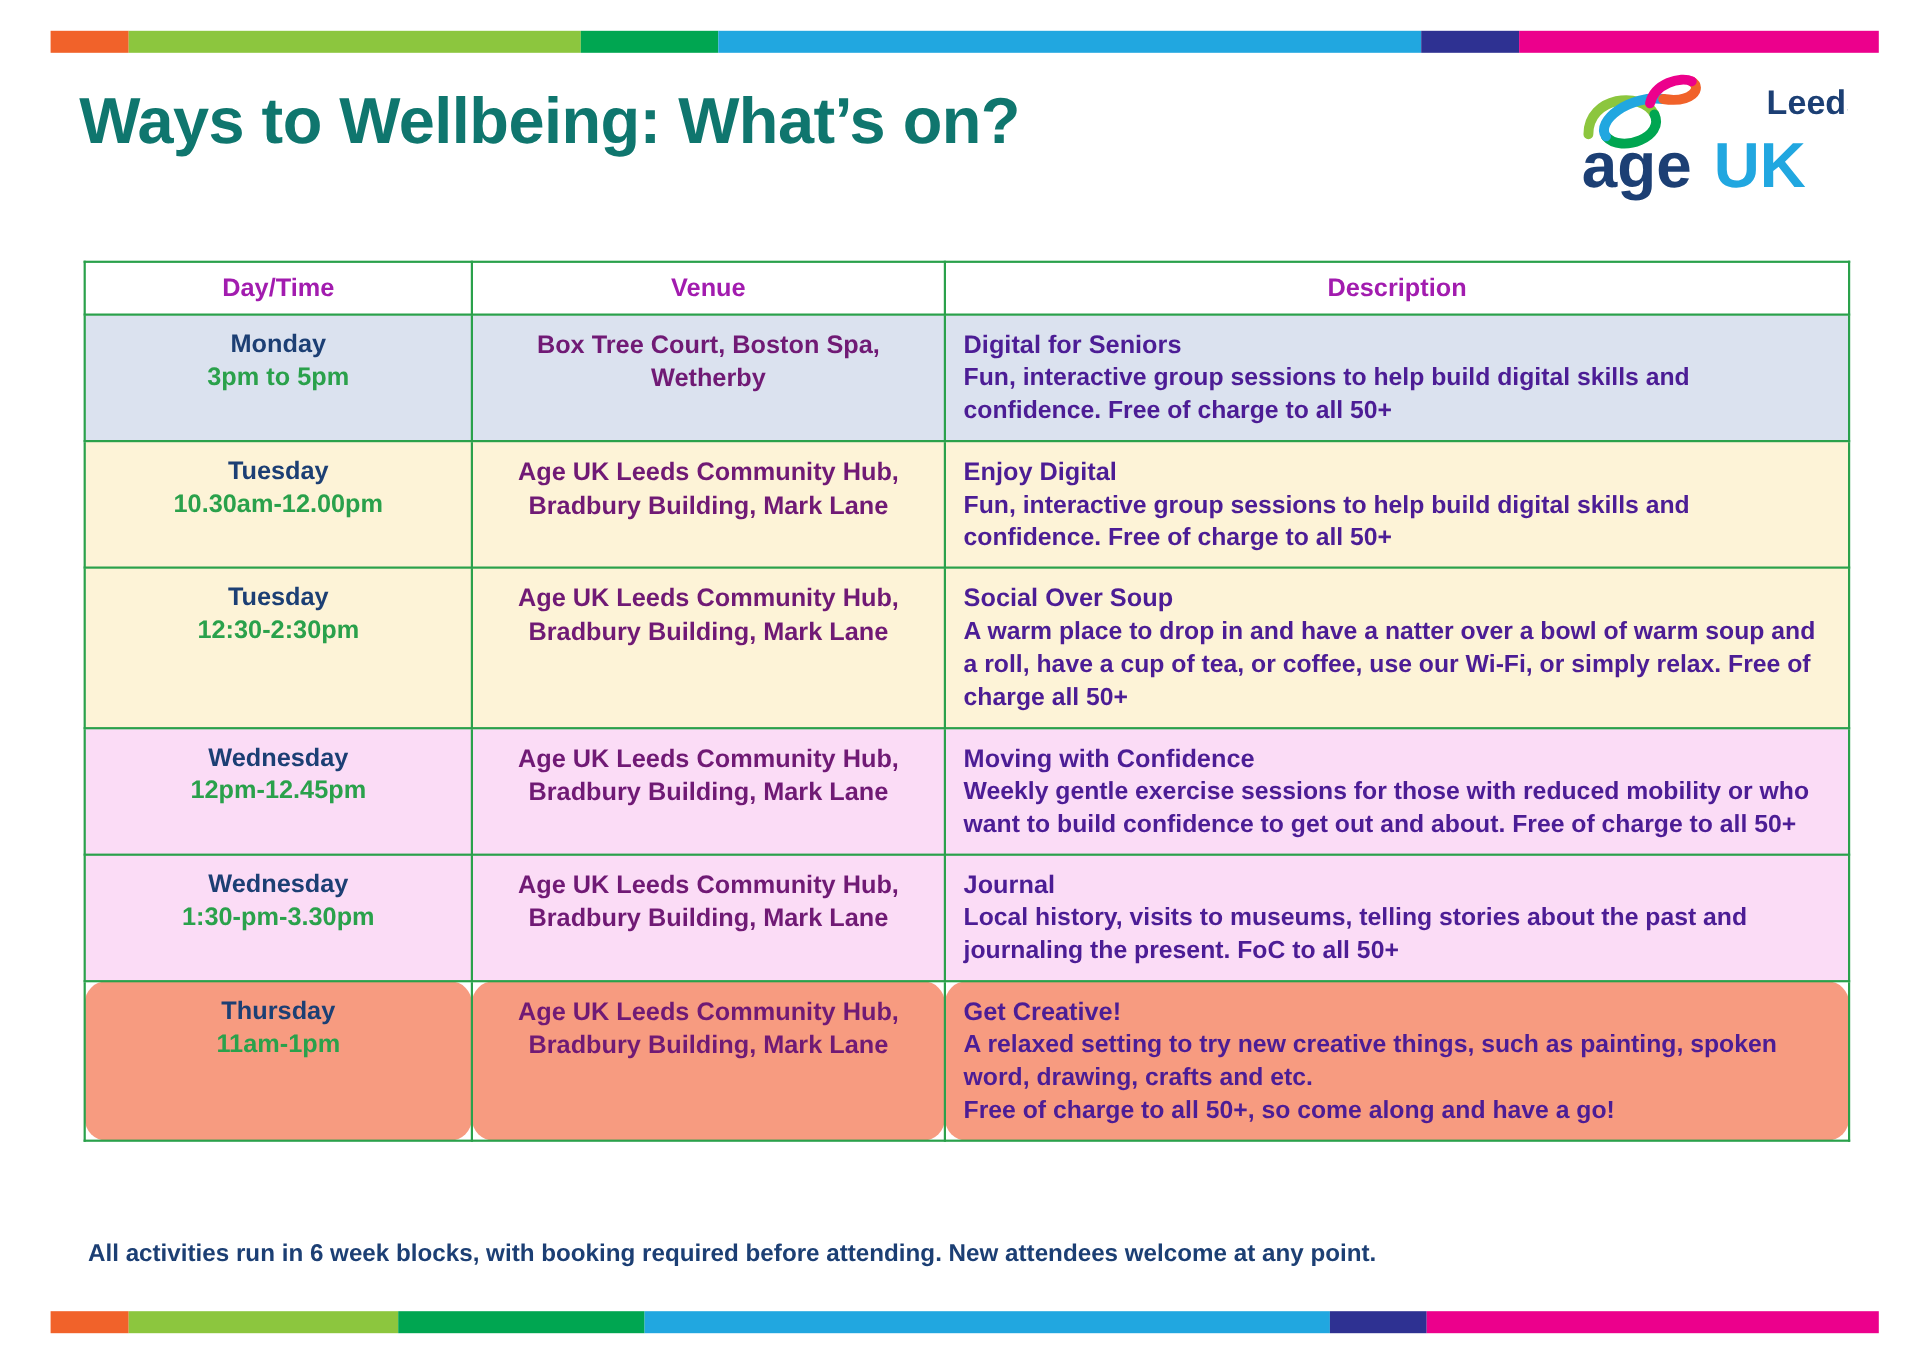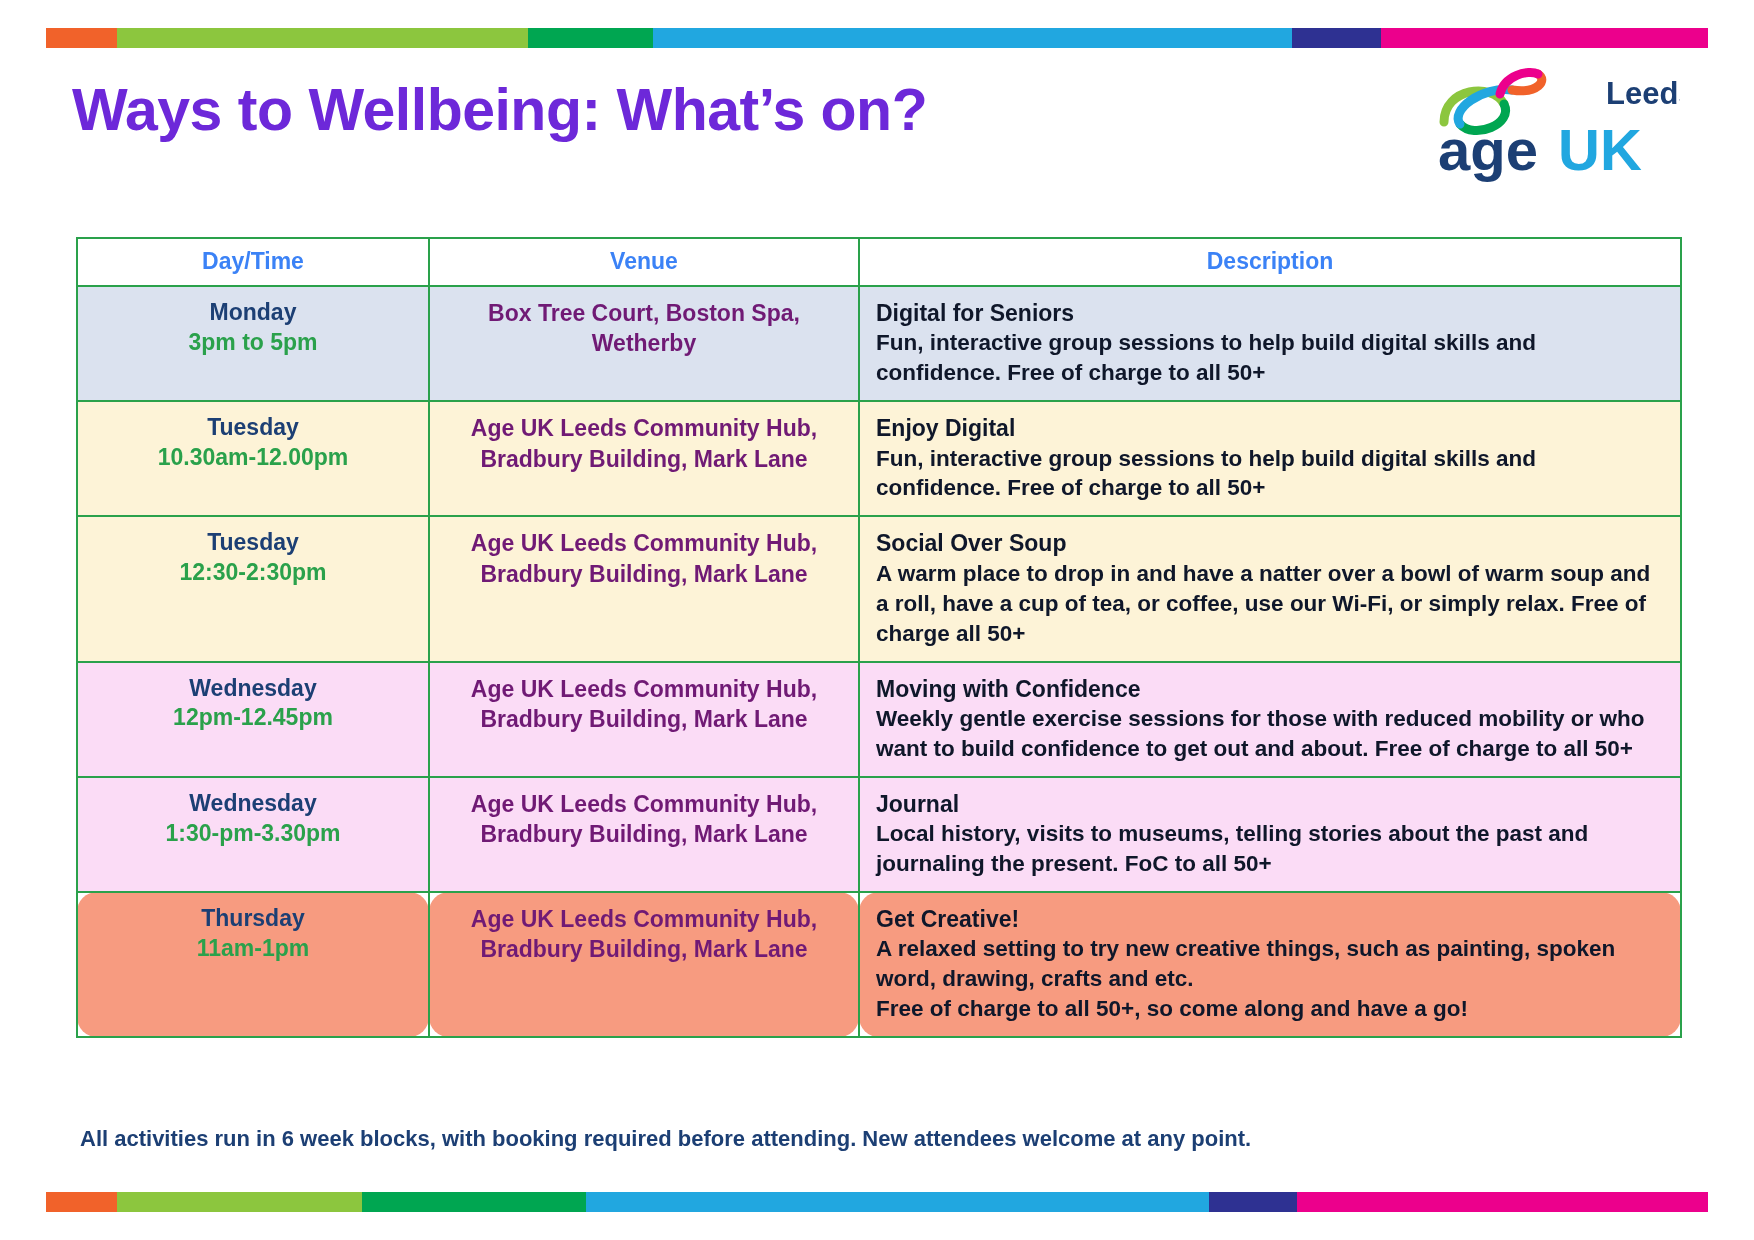--- a/index.html
+++ b/index.html
@@ -34,21 +34,21 @@
     left: 72px;
     right: 72px;
     height: 130px;
   }
   .poster-title {
     position: absolute;
     top: 14px;
     left: 0;
     font-size: 59px;
     font-weight: bold;
-    color: #6d28d9;
+    color: #0f766e;
     letter-spacing: -0.5px;
     white-space: nowrap;
   }
 
   
   .logo {
     position: absolute;
     right: 2px;
     top: 4px;
     width: 250px;
@@ -67,21 +67,21 @@
   }
   .schedule th, .schedule td {
     border: 2px solid #2aa14b;
     padding: 0;
     vertical-align: top;
   }
   .schedule th {
     text-align: center;
     font-size: 23px;
     font-weight: bold;
-    color: #3b82f6;
+    color: #a21caf;
     padding: 9px 0 10px 0;
     background: #ffffff;
     vertical-align: middle;
   }
   col.c-day { width: 352px; }
   col.c-venue { width: 430px; }
   col.c-desc { width: 822px; }
 
   td.day {
     text-align: center;
@@ -104,21 +104,21 @@
   td.venue {
     text-align: center;
     font-size: 23px;
     font-weight: bold;
     color: #701a75;
     line-height: 1.32;
     padding: 11px 14px 12px 14px;
   }
   td.desc {
     padding: 11px 14px 12px 16px;
-    color: #0f172a;
+    color: #4c1d95;
   }
   td.desc .d-title {
     display: block;
     font-size: 23px;
     font-weight: bold;
     line-height: 1.32;
   }
   td.desc .d-body {
     display: block;
     font-size: 22.5px;

